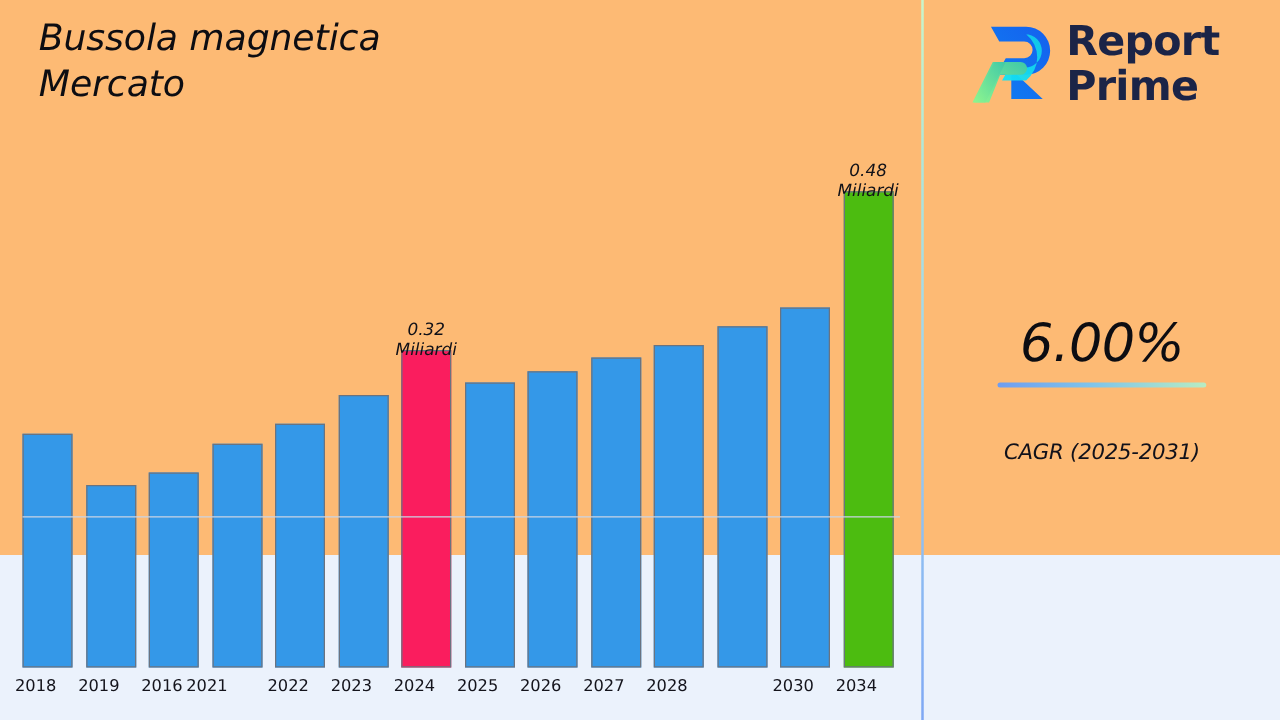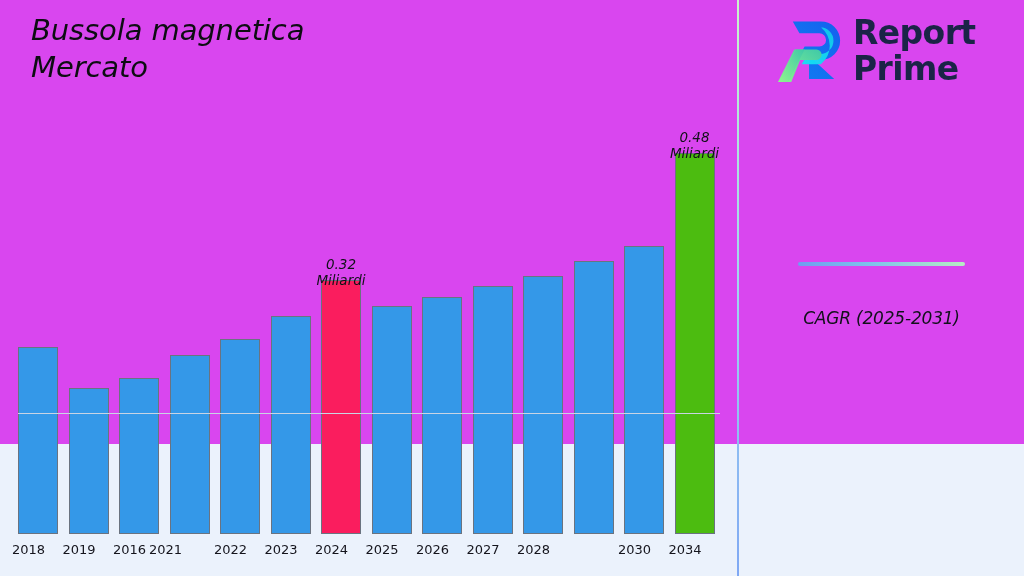--- a/index.html
+++ b/index.html
@@ -10,21 +10,21 @@
     width: 1024px;
     height: 576px;
     background: #ebf2fc;
     font-family: "DejaVu Sans", sans-serif;
     overflow: hidden;
   }
   #root {
     position: relative;
     width: 1024px;
     height: 444px;
-    background: #d946ef;
+    background: #fdba74;
   }
 
   
   #chart-panel {
     position: absolute;
     left: 0; top: 0;
     width: 738px; height: 576px;
   }
 
   #chart-title {
@@ -240,18 +240,19 @@
         <path d="M28 18 H61 A18 18 0 0 1 61 54 H44 L36 68 H62 A32 32 0 0 0 62 18 Z" fill="url(#gCyan)" opacity="0.95"></path>
 
         <path d="M16 92 H4 L26 48 H56 A7 7 0 0 1 56 62 H34 L22 92 Z" fill="url(#gGreen)"></path>
         <path d="M6 92 L28 48 H40 L18 92 Z" fill="url(#gGreen)"></path>
       </svg>
       <div id="logo-words">Report
 Prime</div>
     </div>
 
     <div id="cagr-block">
+      <div id="cagr-value">6.00%</div>
       <div id="cagr-rule"></div>
       <div id="cagr-caption">CAGR (2025-2031)</div>
     </div>
 
   </div>
 </div>
 
 </body></html>

